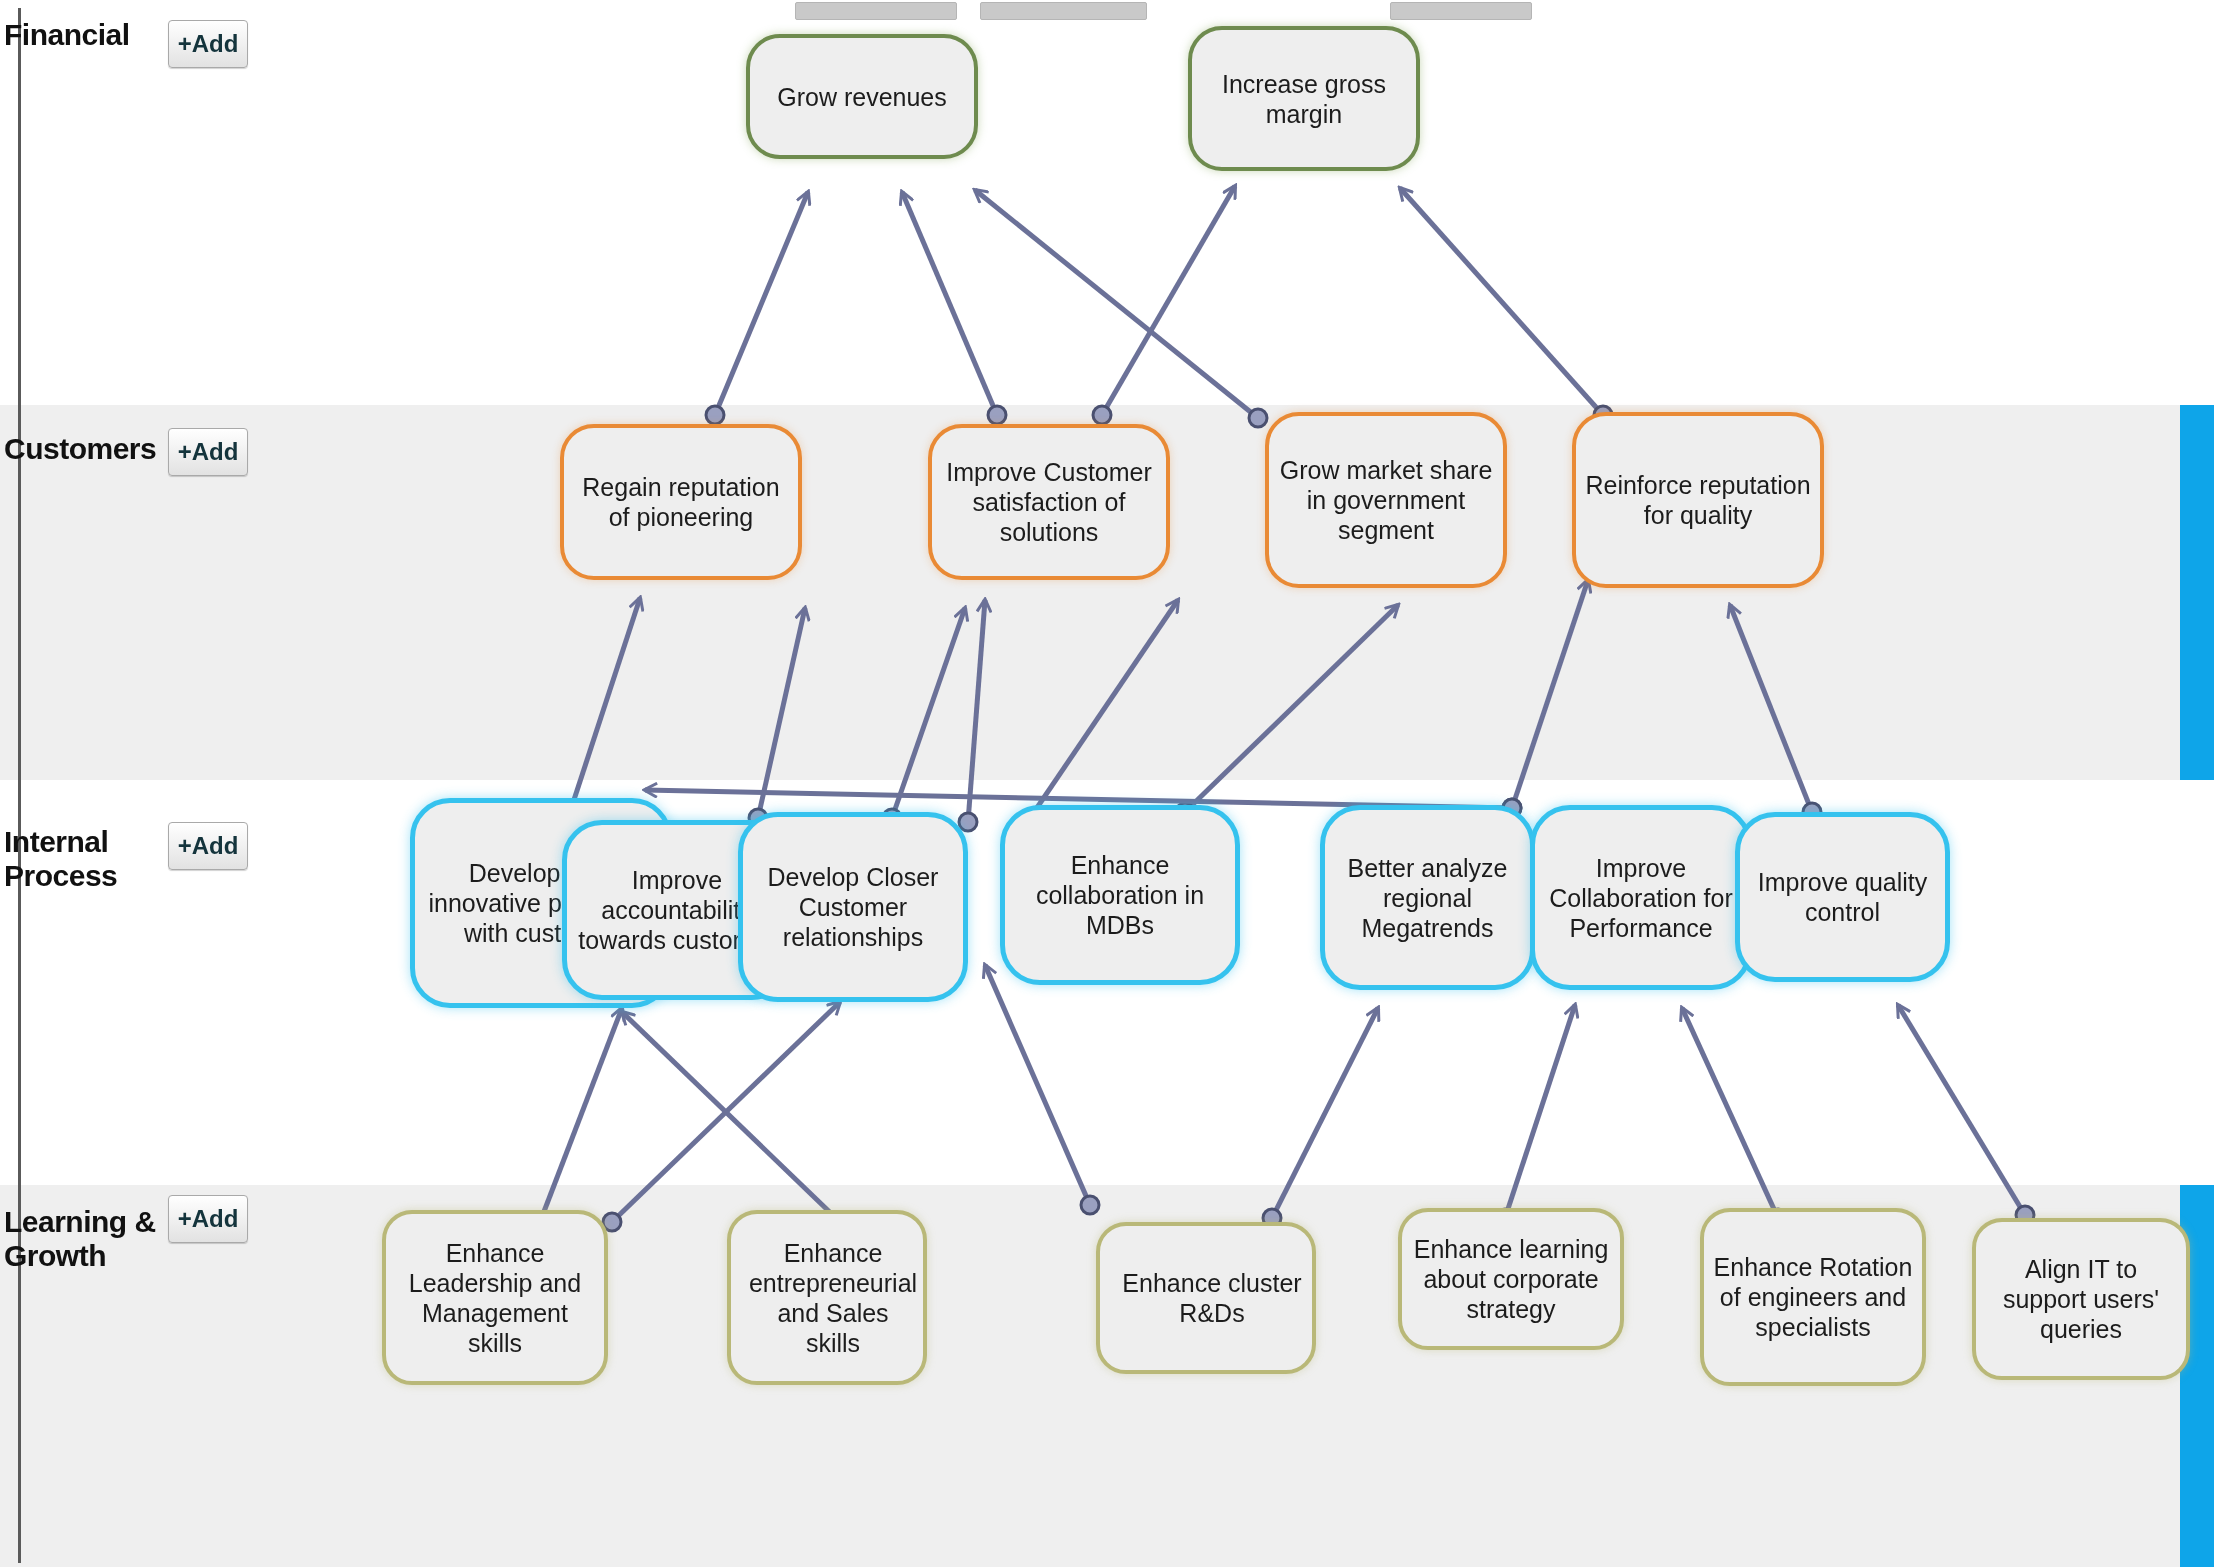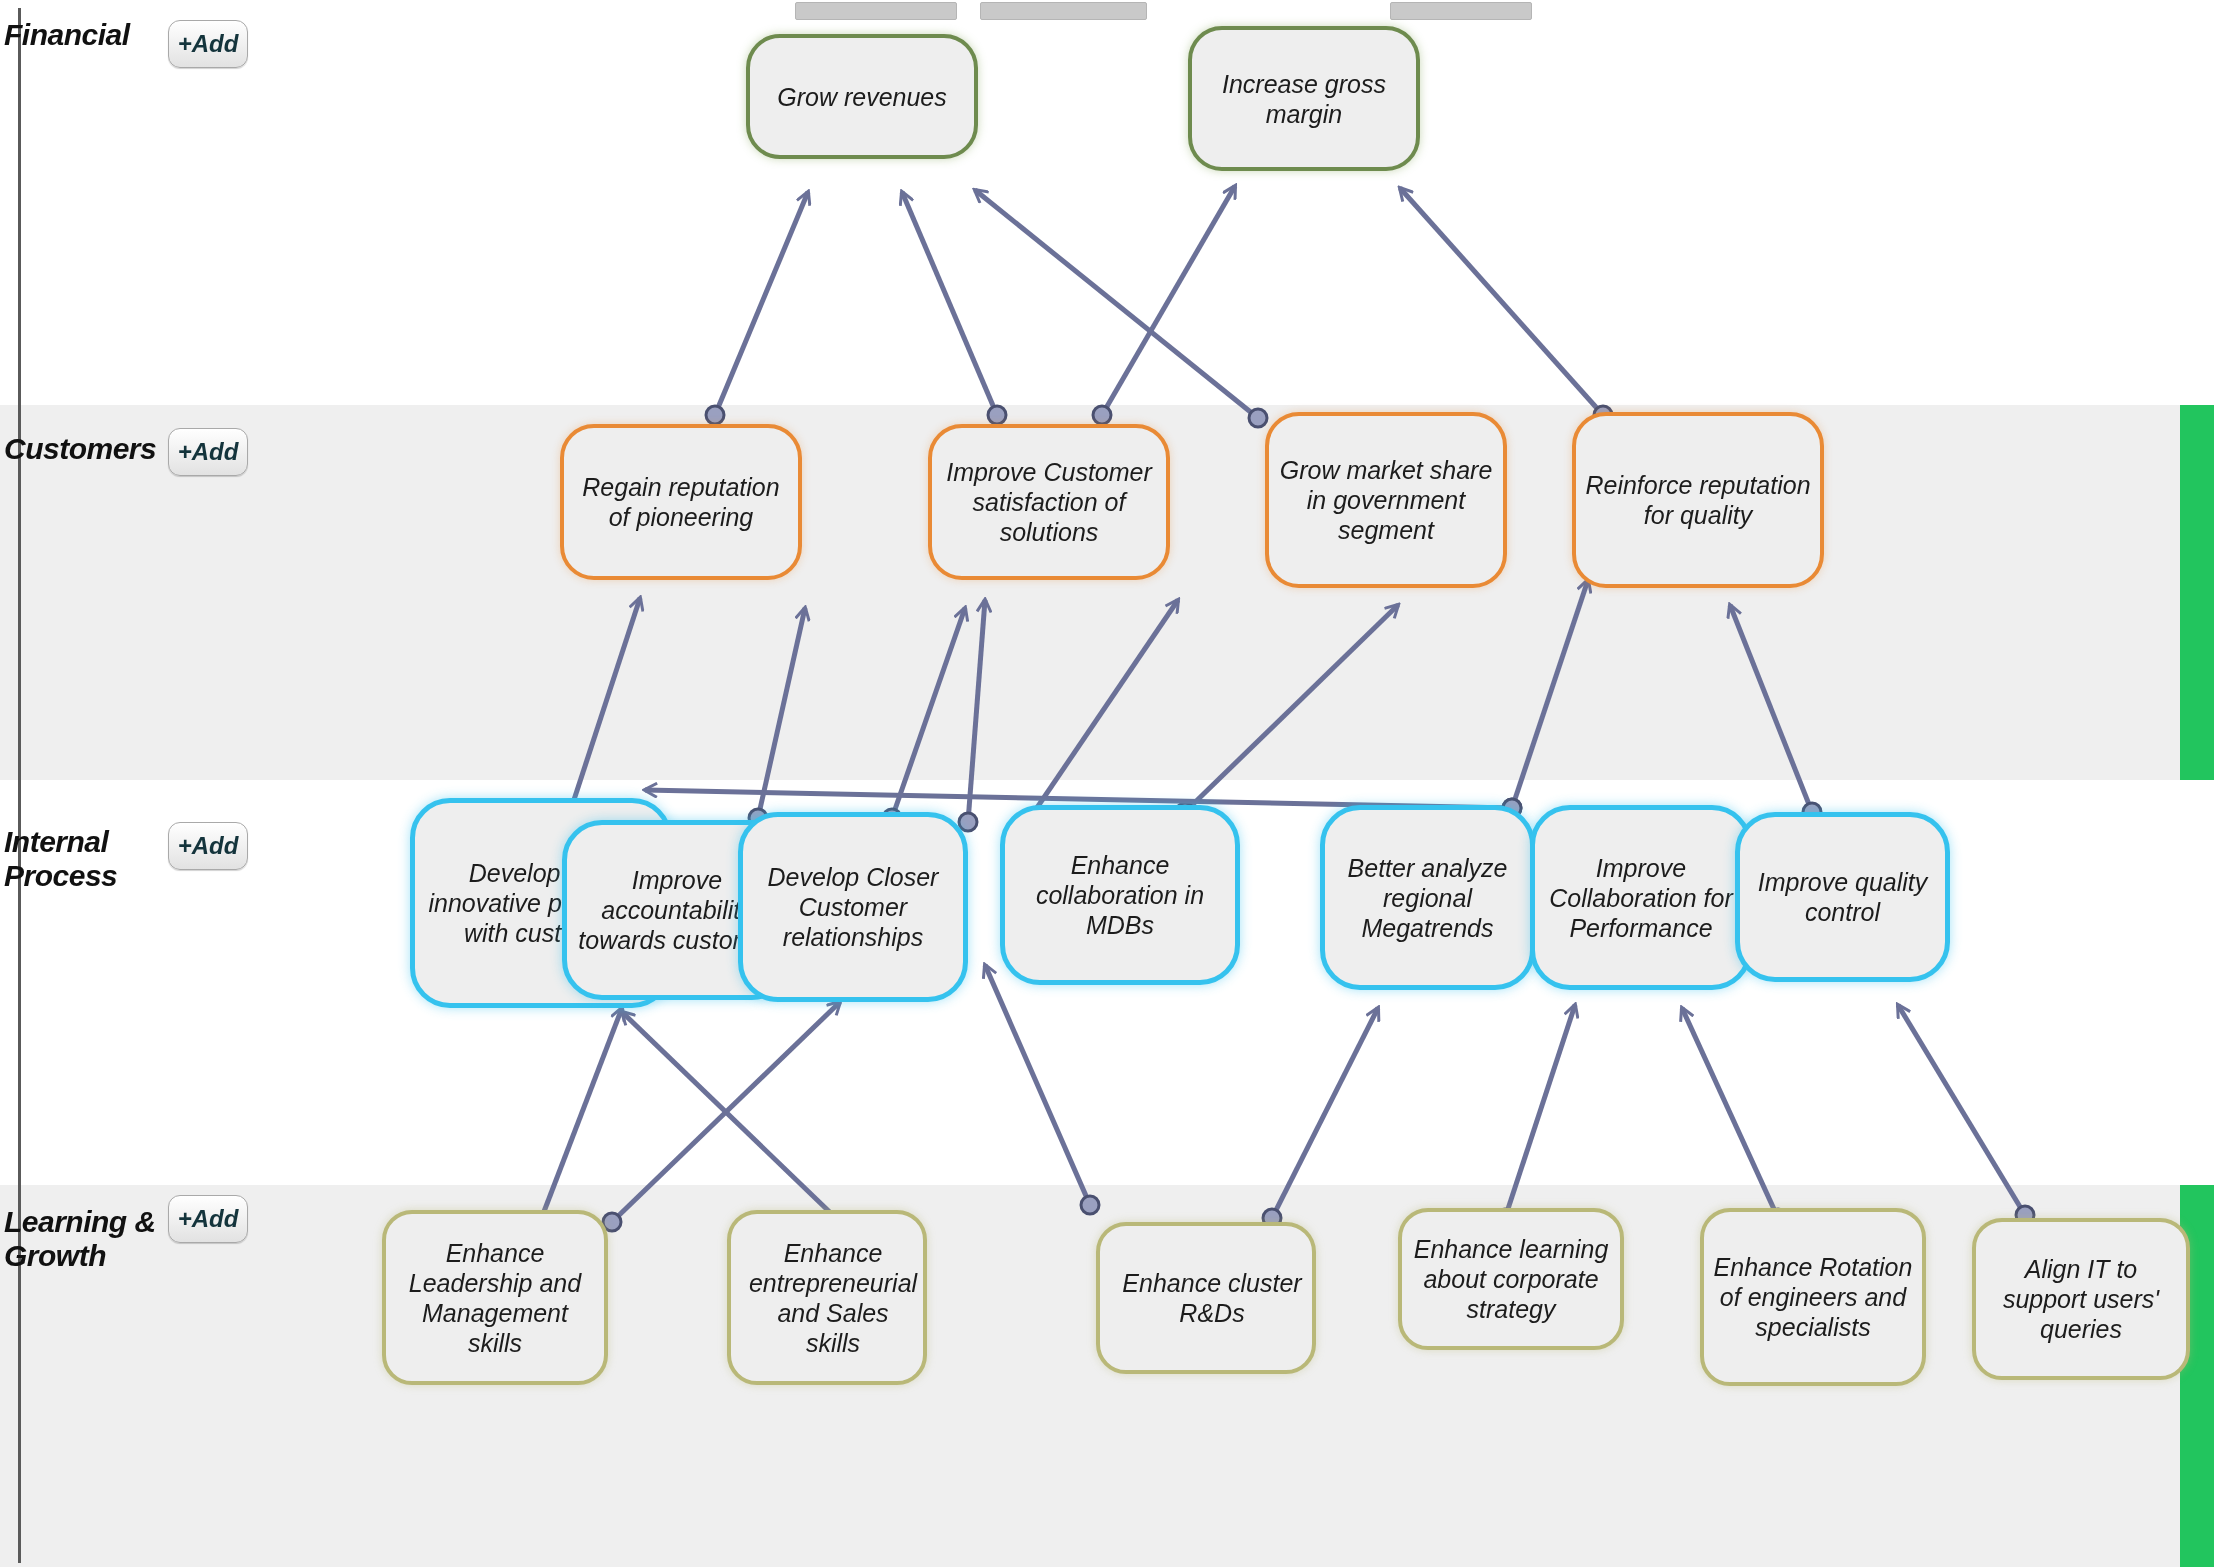--- a/index.html
+++ b/index.html
@@ -1,38 +1,37 @@
 <!DOCTYPE html>
 <html><head>
 <meta charset="utf-8">
 <style>
   html,body{margin:0;padding:0;background:#ffffff;}
   body{font-family:"Liberation Sans", sans-serif;}
   #canvas{
     position:relative;
     width:2214px;height:1567px;
-    background:#22c55e;
+    background:#0ea5e9;
     overflow:hidden;
-    font-style:italic;
   }
   
   .topbar{position:absolute;left:0;top:0;width:2214px;height:20px;background:#ffffff;
           border-bottom:1px solid #d8d8d8;}
   .topbtn{position:absolute;top:2px;height:16px;background:#c9c9c9;border:1px solid #b5b5b5;
           border-radius:2px;}
   
   .band{position:absolute;left:0;}
   .band.gray{background:#efefef;}
   .band.white{background:#ffffff;}
   
   .rail{position:absolute;left:18px;top:8px;width:3px;height:1555px;background:#5a5a5a;}
   
   .rowlabel{position:absolute;font-weight:bold;color:#111;font-size:30px;line-height:34px;
             letter-spacing:-0.5px;white-space:pre-line;}
-  .addbtn{position:absolute;width:78px;height:46px;border:1px solid #a9a9a9;border-radius:12px;
+  .addbtn{position:absolute;width:78px;height:46px;border:1px solid #a9a9a9;border-radius:4px;
           background:linear-gradient(#ffffff,#e2e2e2);
           box-shadow:0 1px 1px rgba(0,0,0,.18);
           font-size:24px;font-weight:bold;color:#14343c;
           display:flex;align-items:center;justify-content:center;cursor:pointer;}
   
   #links{position:absolute;left:0;top:0;width:2214px;height:1567px;}
   
   .node{position:absolute;box-sizing:border-box;
         background:#eeeeee;
         display:flex;align-items:center;justify-content:center;text-align:center;

